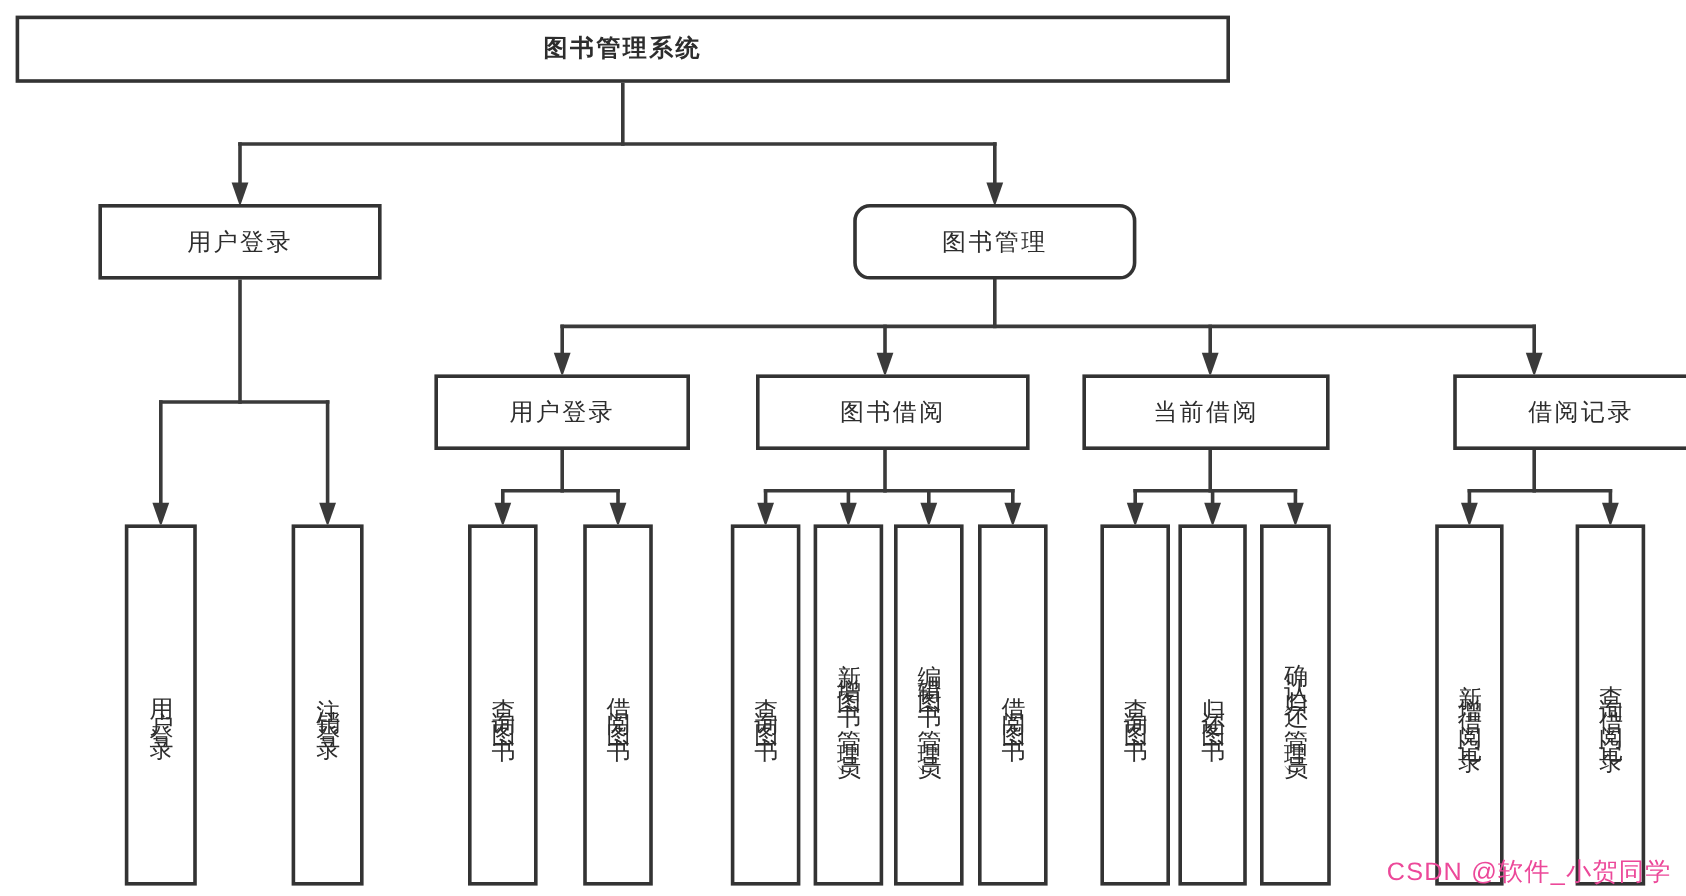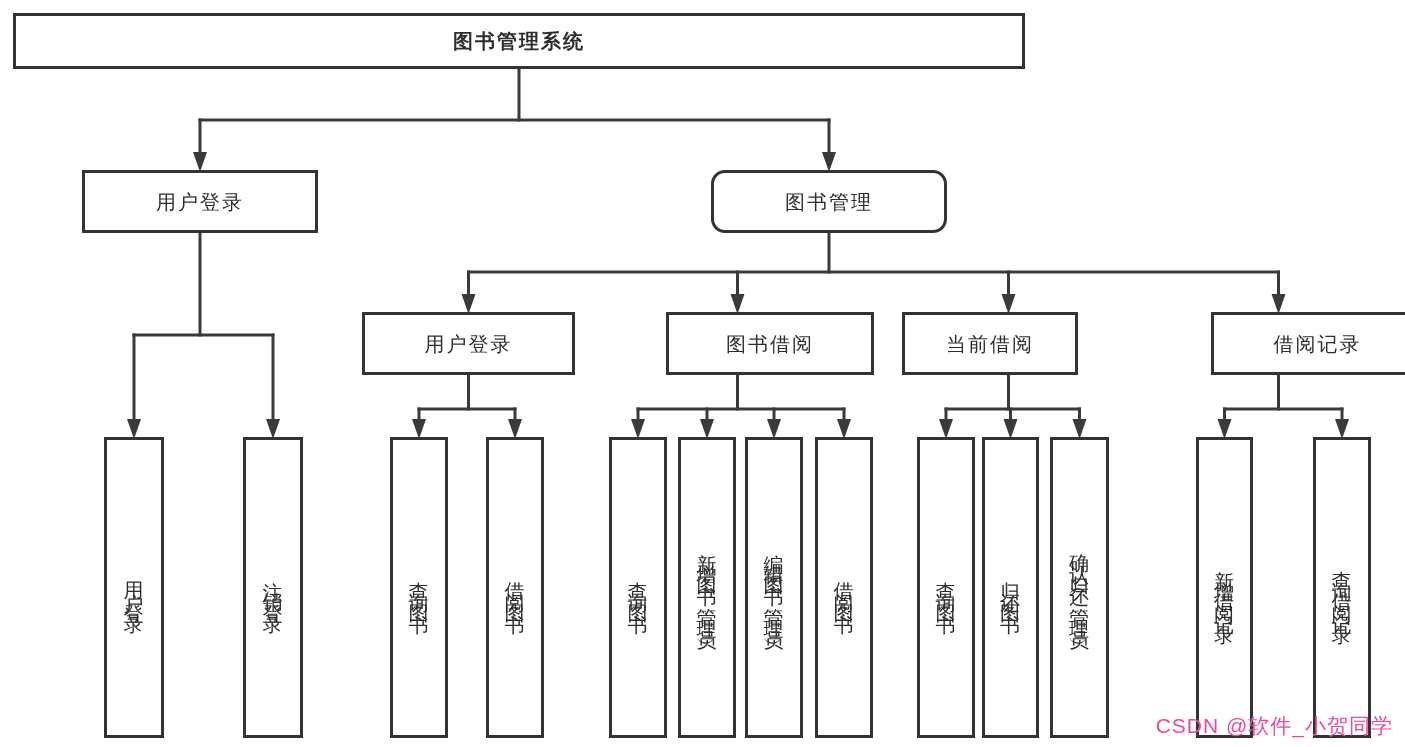--- a/index.html
+++ b/index.html
@@ -124,22 +124,22 @@
         <polygon points="1217.5,419 1231.5,419 1224.5,439" fill="#3a3a3a"></polygon>
         <line x1="1342" y1="409" x2="1342" y2="420" stroke="#3a3a3a" stroke-width="3" stroke-linecap="square"></line>
         <polygon points="1335,419 1349,419 1342,439" fill="#3a3a3a"></polygon>
       </g>
     </svg>
   <div id="watermark">CSDN @软件_小贺同学</div>
 <div class="node" style="left: 13px; top: 13px; width: 1012px; height: 56px; font-weight: bold;">图书管理系统</div>
     <div class="node" style="left: 82px; top: 170px; width: 236px; height: 63px;">用户登录</div>
     <div class="node" style="left: 711px; top: 170px; width: 236px; height: 63px; border-radius: 14px;">图书管理</div>
     <div class="node" style="left: 362px; top: 312px; width: 213px; height: 63px;">用户登录</div>
-    <div class="node" style="left: 666px; top: 312px; width: 208px; height: 63px;">图书借阅</div>
-    <div class="node" style="left: 902px; top: 312px; width: 176px; height: 63px;">当前借阅</div>
+    <div class="node" style="left: 630px; top: 312px; width: 228px; height: 63px;">图书借阅</div>
+    <div class="node" style="left: 902px; top: 312px; width: 206px; height: 63px;">当前借阅</div>
     <div class="node" style="left: 1172px; top: 312px; width: 213px; height: 63px; margin-left: 39px;">借阅记录</div>
     <div class="node vertical" style="left: 104px; top: 437px; width: 60px; height: 301px;">用户登录</div>
     <div class="node vertical" style="left: 243px; top: 437px; width: 60px; height: 301px;">注销登录</div>
     <div class="node vertical" style="left: 390px; top: 437px; width: 58px; height: 301px;">查询图书</div>
     <div class="node vertical" style="left: 486px; top: 437px; width: 58px; height: 301px;">借阅图书</div>
     <div class="node vertical" style="left: 609px; top: 437px; width: 58px; height: 301px;">查询图书</div>
     <div class="node vertical" style="left: 678px; top: 437px; width: 58px; height: 301px;">新增图书（管理员）</div>
     <div class="node vertical" style="left: 745px; top: 437px; width: 58px; height: 301px;">编辑图书（管理员）</div>
     <div class="node vertical" style="left: 815px; top: 437px; width: 58px; height: 301px;">借阅图书</div>
     <div class="node vertical" style="left: 917px; top: 437px; width: 58px; height: 301px;">查询图书</div>

